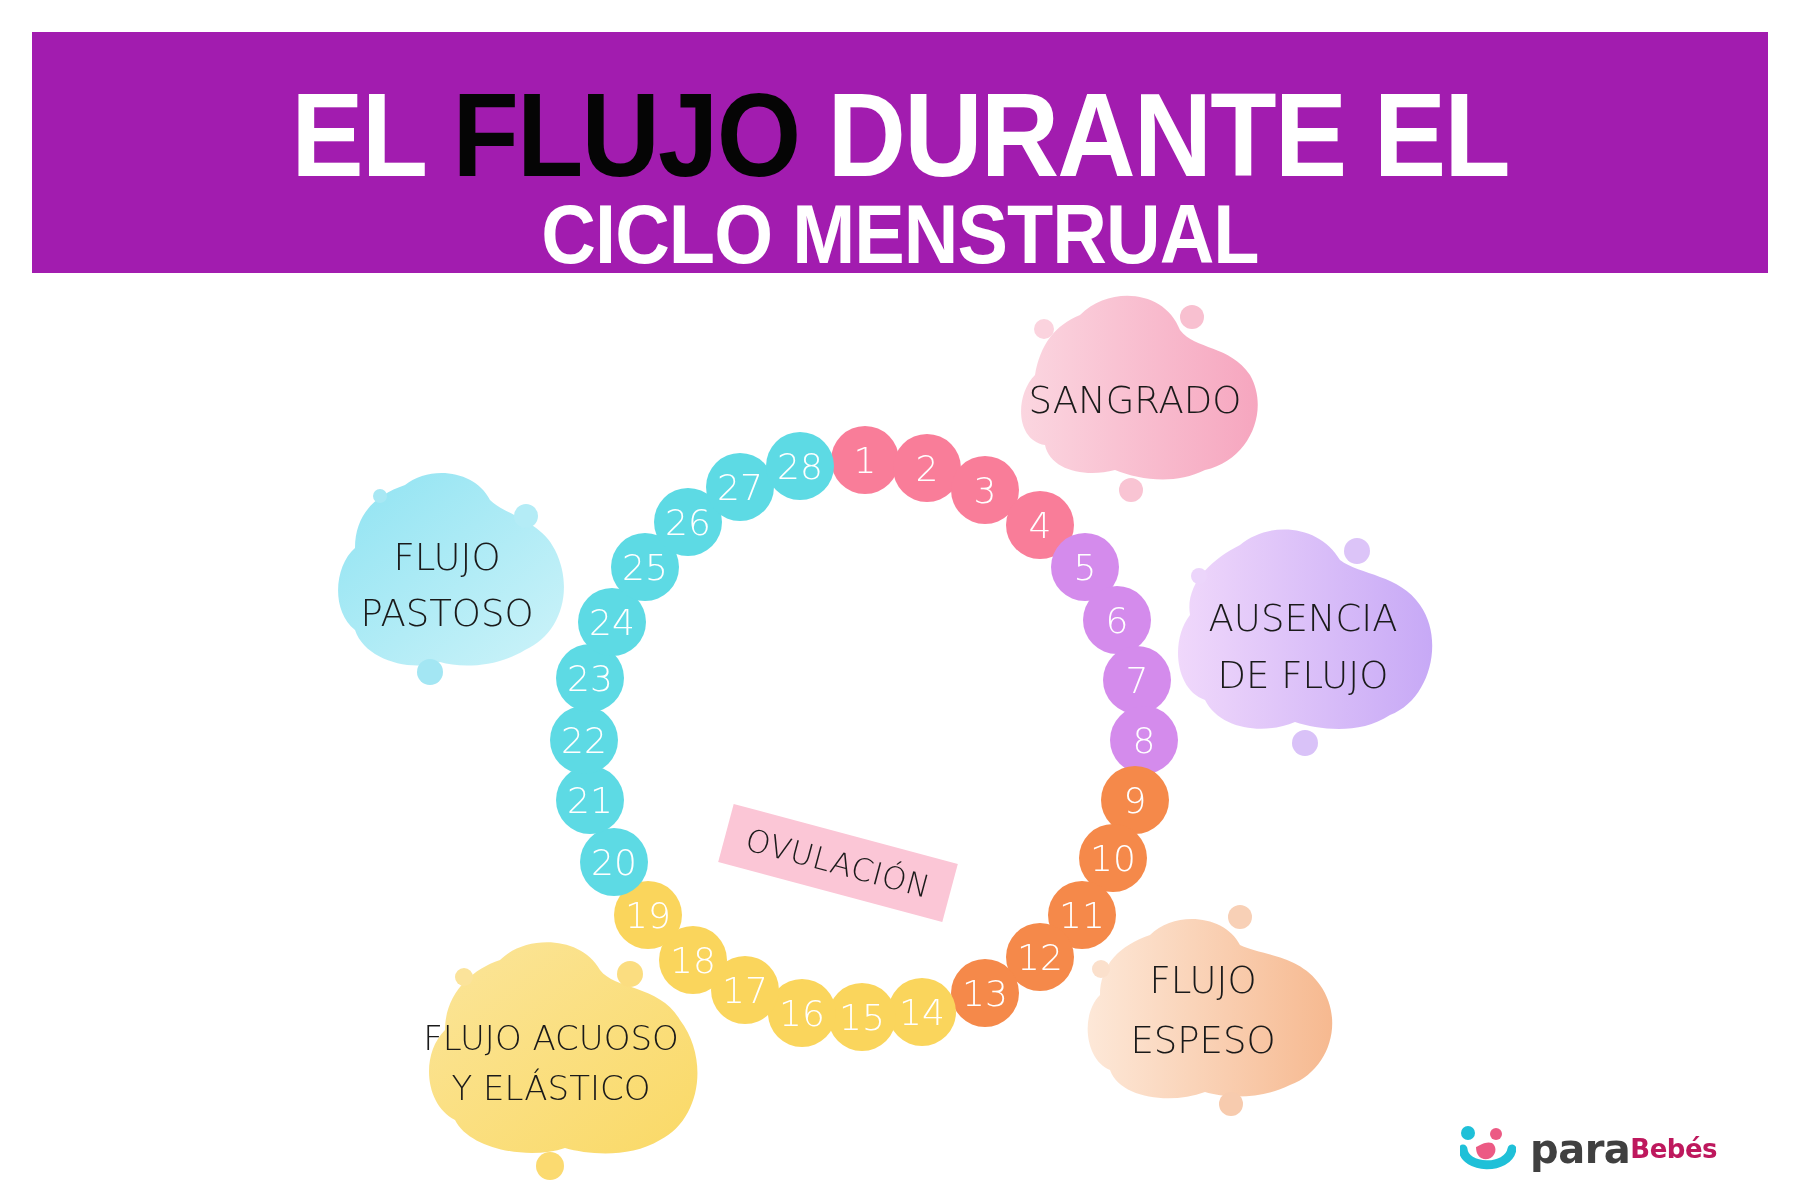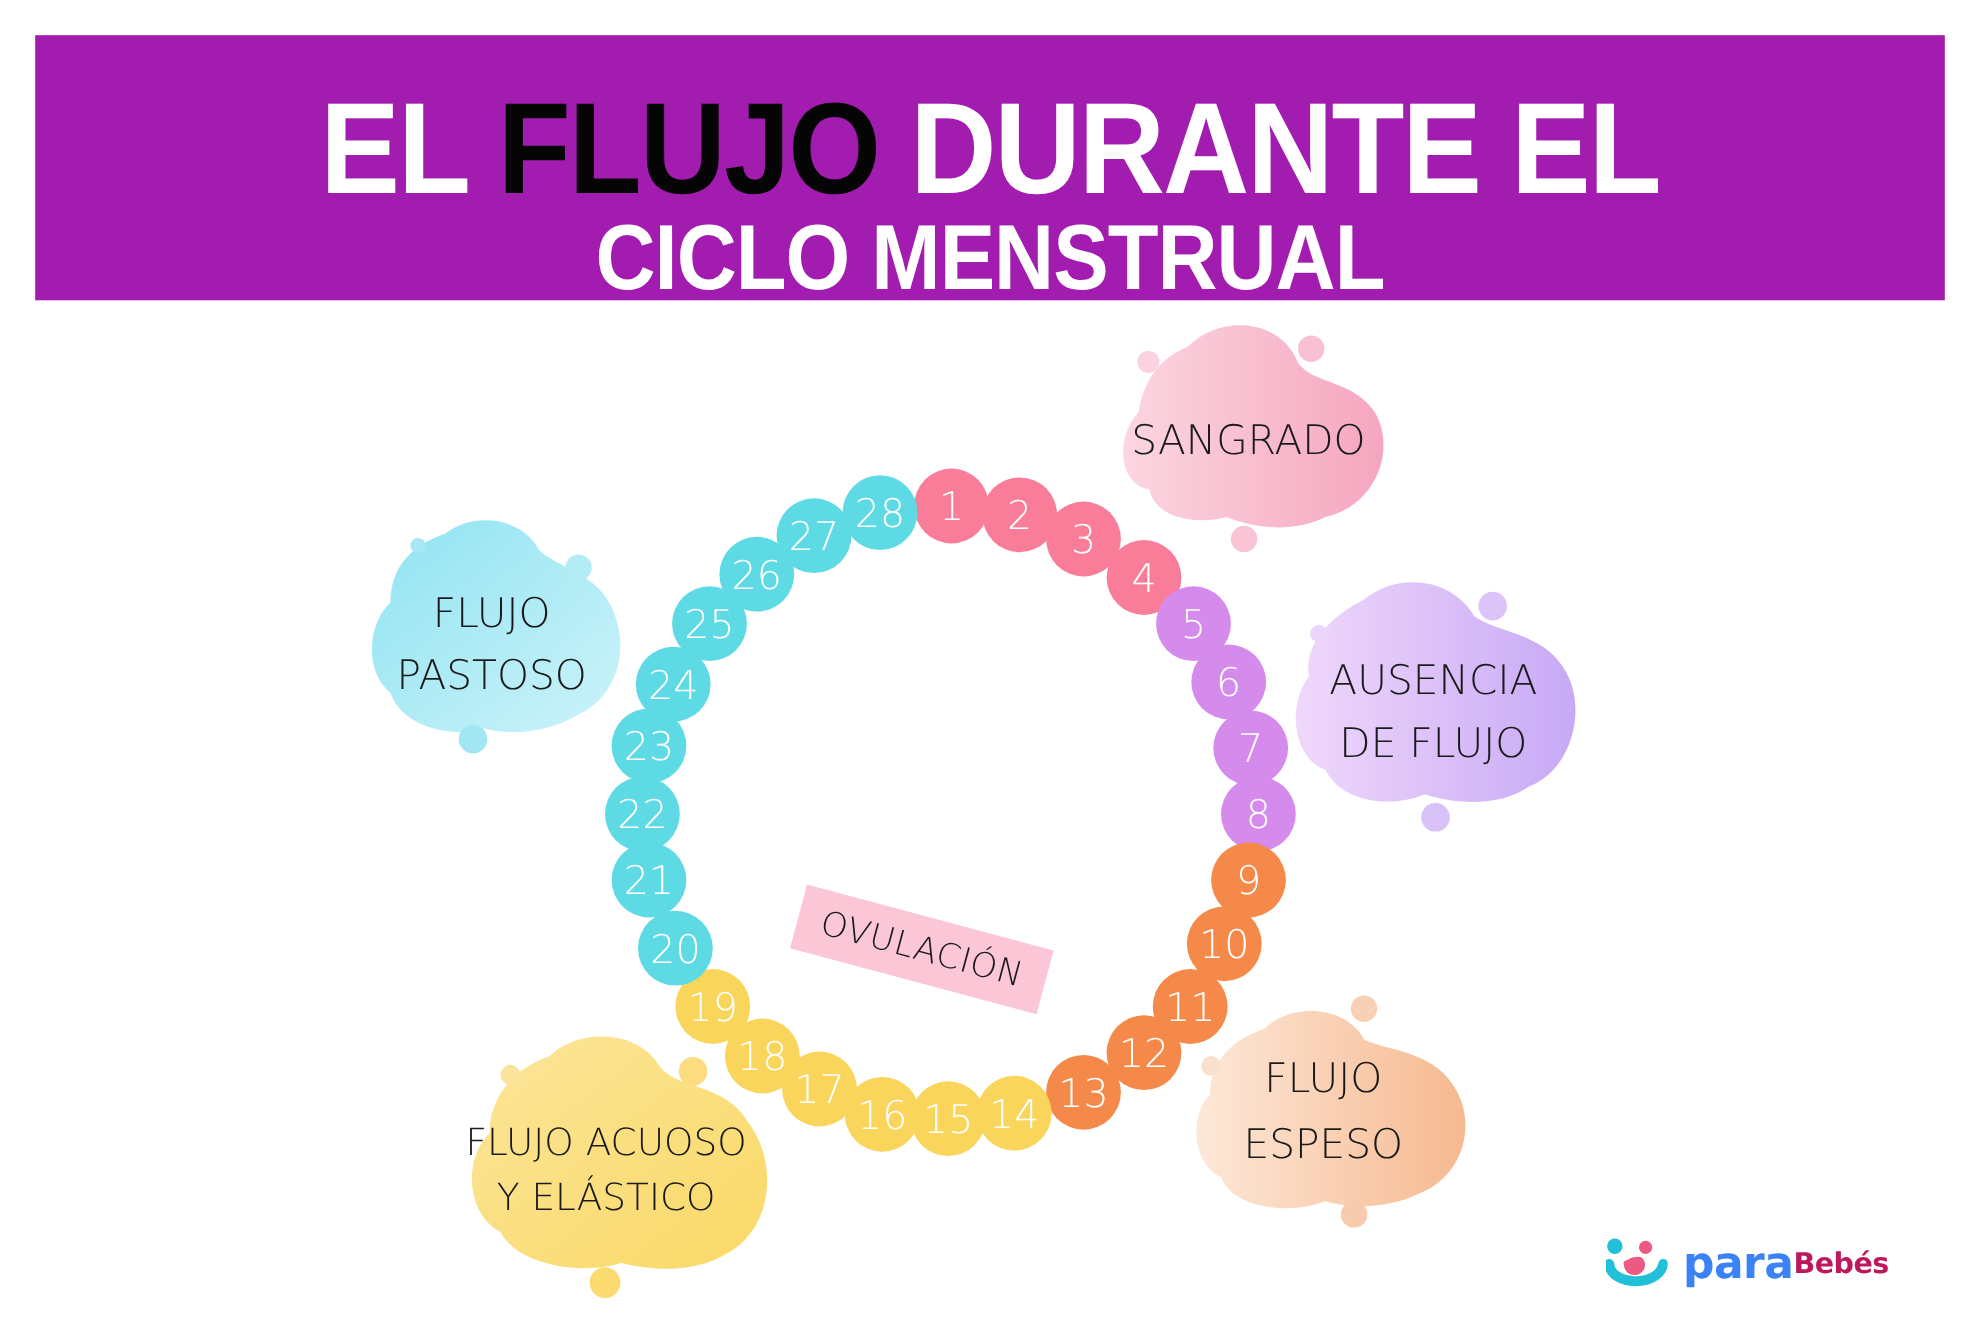--- a/index.html
+++ b/index.html
@@ -7,21 +7,21 @@
   .banner { position:absolute; left:32px; top:32px; width:1736px; height:241px; background:#a21caf; }
   .title1 { position:absolute; left:0; top:44px; width:100%; text-align:center; font-family:"Liberation Sans", sans-serif; font-weight:bold; font-size:118px; line-height:118px; letter-spacing:-2px; color:#ffffff; white-space:nowrap; transform:scaleX(0.92); transform-origin:center; }
   .title1 .hl { color:#050505; }
   .title2 { position:absolute; left:0; top:160px; width:100%; text-align:center; font-family:"Liberation Sans", sans-serif; font-weight:bold; font-size:84px; line-height:84px; letter-spacing:-1px; color:#ffffff; white-space:nowrap; transform:scaleX(0.9); transform-origin:center; }
   svg.diagram { position:absolute; left:0; top:0; }
   .cloud-label { font-family:"DejaVu Sans", sans-serif; font-weight:200; fill:#1a1a1a; }
   .day-num { font-family:"DejaVu Sans", sans-serif; font-weight:200; fill:#ffffff; }
   .ovu { position:absolute; left:722px; top:833px; width:232px; height:60px; background:#fbc6d6; transform:rotate(15deg); display:flex; align-items:center; justify-content:center; }
   .ovu span { font-family:"DejaVu Sans", sans-serif; font-weight:200; font-size:31px; color:#1a1a1a; letter-spacing:0.5px; }
   .logo { position:absolute; left:1460px; top:1126px; height:46px; display:flex; align-items:center; }
-  .logo .para { font-family:"DejaVu Sans", sans-serif; font-weight:bold; font-size:40px; color:#3b82f6; margin-left:14px; letter-spacing:-0.5px; }
+  .logo .para { font-family:"DejaVu Sans", sans-serif; font-weight:bold; font-size:40px; color:#404040; margin-left:14px; letter-spacing:-0.5px; }
   .logo .bebes { font-family:"DejaVu Sans", sans-serif; font-weight:bold; font-size:26px; color:#be185d; letter-spacing:-0.5px; }
 </style>
 </head>
 <body>
 
 <div class="banner">
   <div class="title1"><span>EL </span><span class="hl">FLUJO</span><span> DURANTE EL</span></div>
   <div class="title2">CICLO MENSTRUAL</div>
 </div>
 

